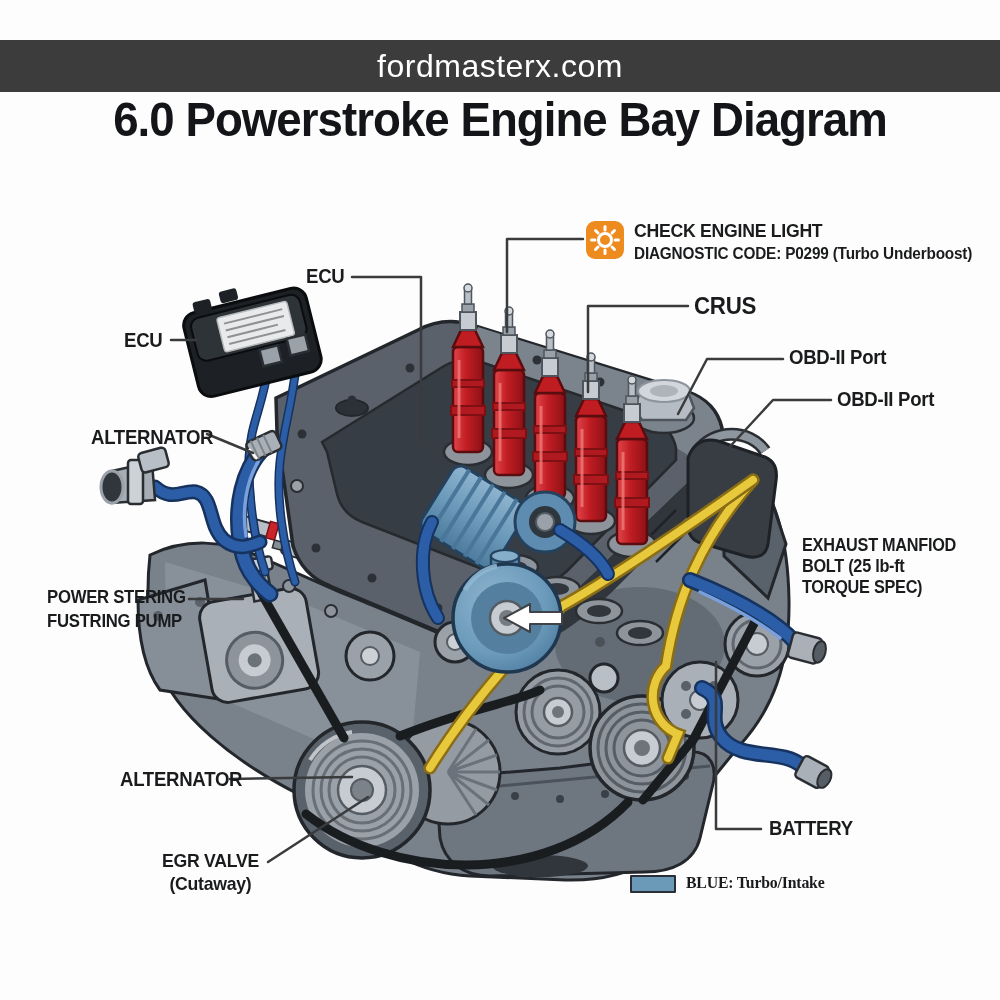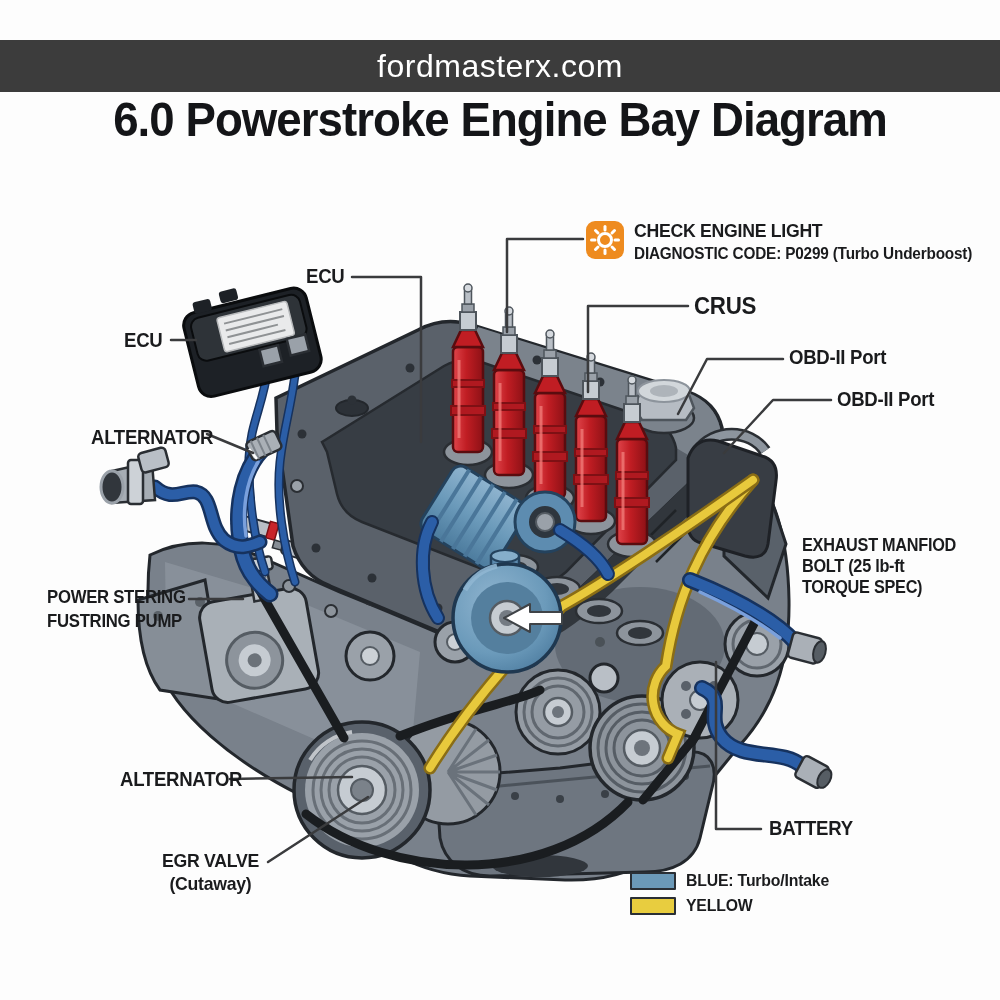--- a/index.html
+++ b/index.html
@@ -15,21 +15,21 @@
   
   .lbl{position:absolute;color:var(--label-color,#1a1b1d);font-weight:bold;font-size:20px;
        letter-spacing:-.3px;line-height:1.1;transform:scaleX(.93);transform-origin:left top;white-space:nowrap;}
   
   #cel-icon{position:absolute;left:586px;top:221px;width:38px;height:38px;border-radius:9px;
             background:var(--cel-orange,#ee8b1f);display:flex;align-items:center;justify-content:center;}
   #cel-title{left:634px;top:221px;font-size:19px;}
   #cel-sub{left:634px;top:244px;font-size:16.5px;letter-spacing:-.2px;}
   
   #legend{position:absolute;left:630px;top:868px;}
-  .legend-row{display:flex;align-items:center;height:25px;}
+  .legend-row{display:flex;align-items:flex-end;height:25px;font-family:Liberation Serif, serif;}
   .swatch{display:inline-block;width:42px;height:14px;border:2.5px solid #2a2f35;border-radius:1px;margin-right:10px;}
   .legend-row .llab{font-weight:bold;font-size:17px;color:var(--label-color,#1a1b1d);
                     letter-spacing:-.2px;transform:scaleX(.93);transform-origin:left center;white-space:nowrap;}
   svg{position:absolute;left:0;top:0;}
 </style>
 </head>
 <body>
 
 <div id="stage">
 
@@ -434,19 +434,15 @@
     <div>(Cutaway)</div>
   </div>
 
   <div class="lbl" style="left:769px;top:817px;">BATTERY</div>
 
   <div id="legend">
     <div class="legend-row">
       <span class="swatch" style="background: rgb(107, 153, 184);"></span>
       <span class="llab">BLUE: Turbo/Intake</span>
     </div>
-    <div class="legend-row">
-      <span class="swatch" style="background: rgb(232, 205, 63);"></span>
-      <span class="llab">YELLOW</span>
-    </div>
   </div>
 
 </div>
 
 </body></html>

